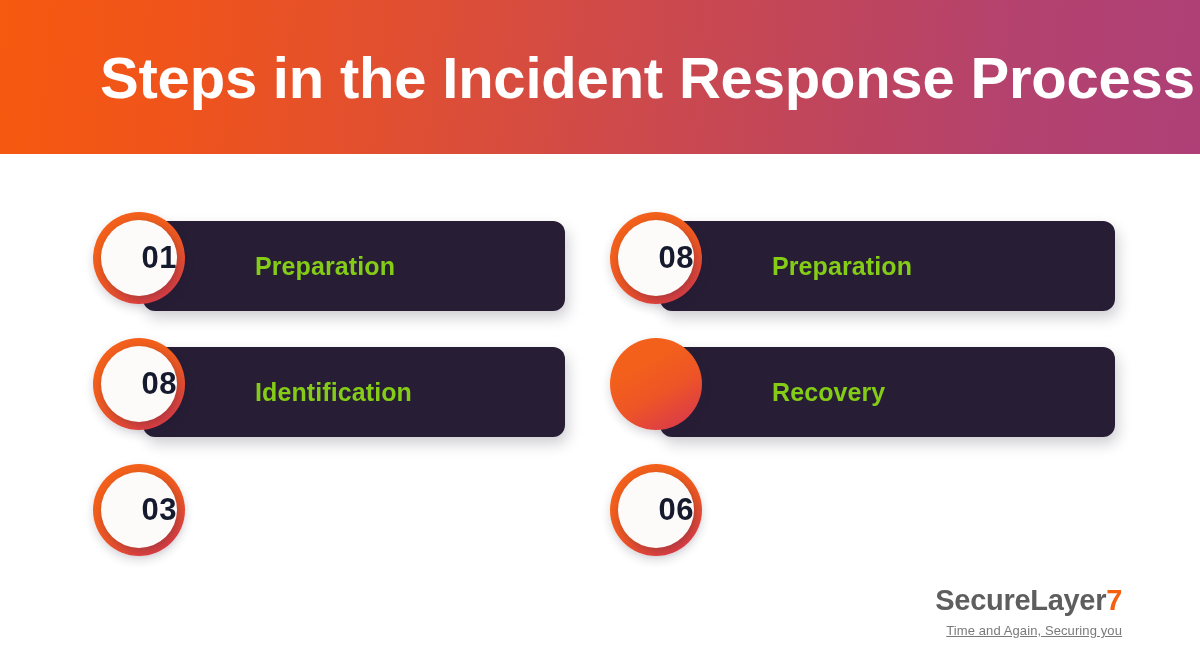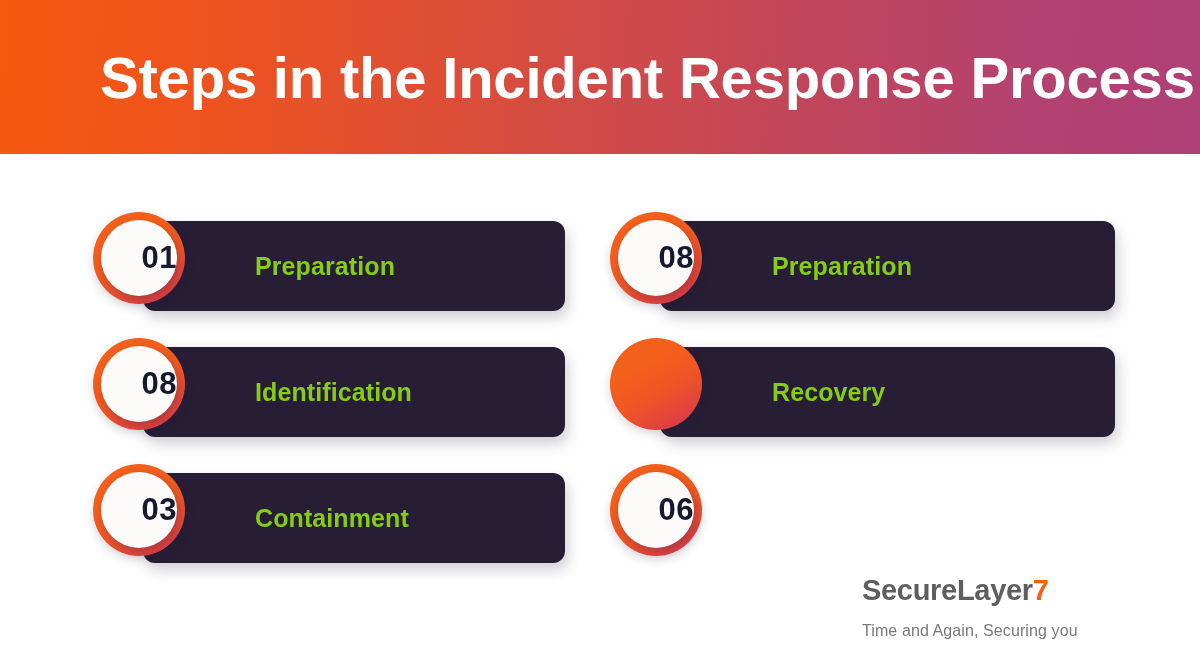--- a/index.html
+++ b/index.html
@@ -114,39 +114,40 @@
     font-weight: bold;
     color: #161A2E;
     letter-spacing: 0.5px;
   }
 
   
   .logo {
     position: absolute;
     right: 78px;
     bottom: 22px;
-    text-align: left;
+    text-align: right;
     width: 260px;
   }
   .logo-wordmark {
     font-size: 29px;
     font-weight: bold;
     line-height: 32px;
     letter-spacing: -0.3px;
     white-space: nowrap;
   }
   .logo-name  { color: #5E5E5E; }
   .logo-seven { color: #F4600F; }
   .logo-tagline {
-    font-size: 16px;
+    font-size: 13px;
     color: #7A7A7A;
     line-height: 16px;
-    margin-top: 17px;
+    margin-top: 7px;
     white-space: nowrap;
     letter-spacing: 0.1px;
+    text-decoration: underline;
   }
 </style>
 </head>
 <body>
 
 <div class="header">
   <div class="header-title">Steps in the Incident Response Process</div>
 </div>
 
 <div class="steps">
@@ -165,23 +166,20 @@
     <div class="card">
       <div class="card-label">Identification</div>
     </div>
     <div class="ring"></div>
     <div class="badge">
       <div class="badge-number">08</div>
     </div>
   </div>
 
   <div class="step col-left row-3">
-    <div class="card">
-      <div class="card-label">Containment</div>
-    </div>
     <div class="ring"></div>
     <div class="badge">
       <div class="badge-number">03</div>
     </div>
   </div>
 
   <div class="step col-right row-1">
     <div class="card">
       <div class="card-label">Preparation</div>
     </div>

